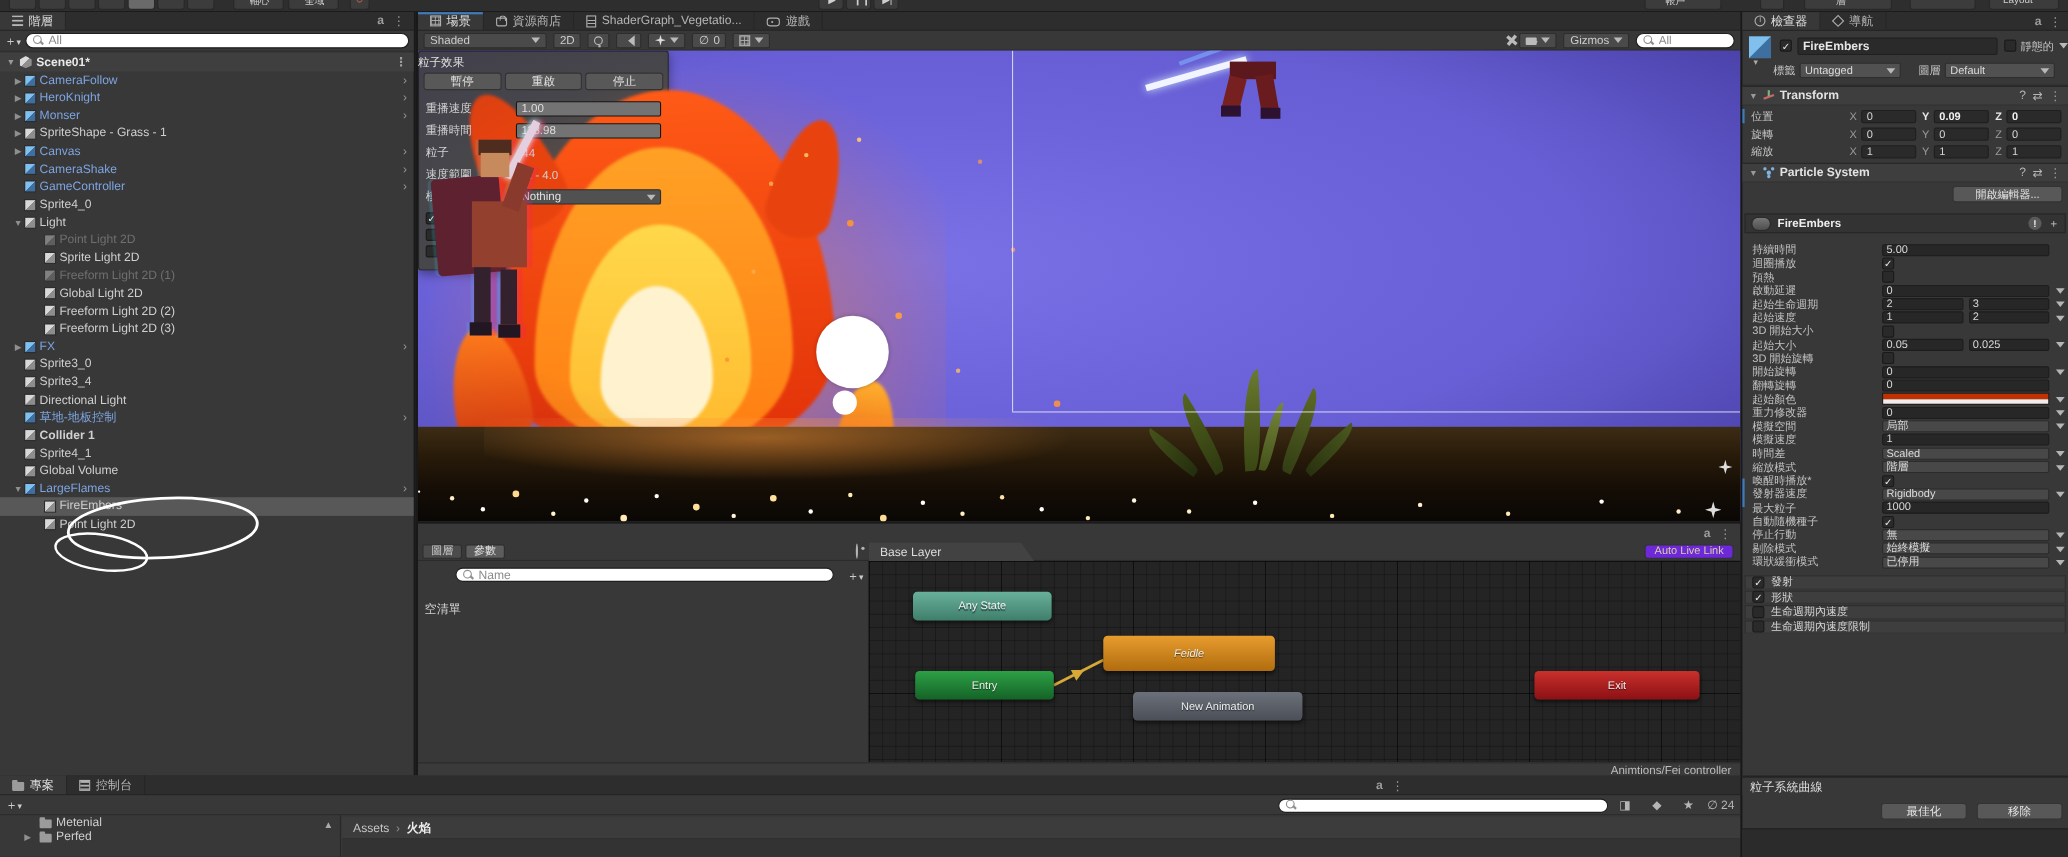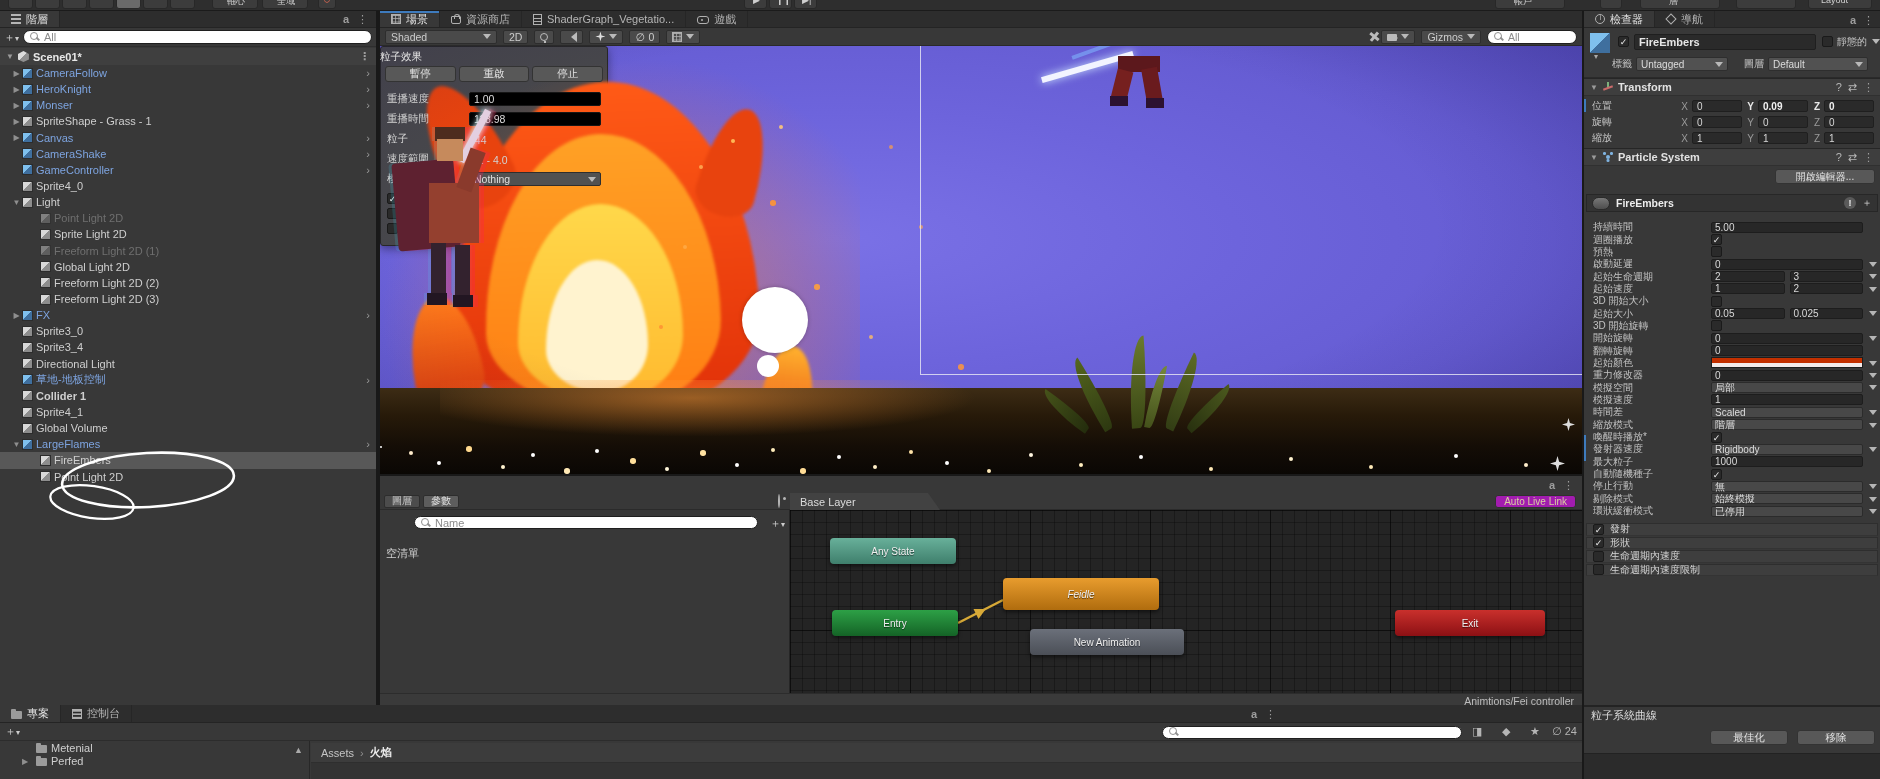--- a/index.html
+++ b/index.html
@@ -110,34 +110,34 @@
 box-shadow:30px 6px 0 1px #ffeccb,58px 16px 0 1px #fff,88px 2px 0 2px #ffd98e,122px 20px 0 1px #fff3d0,152px 8px 0 1px #ffffff,186px 24px 0 2px #ffe9b5,216px 4px 0 1px #fff,252px 14px 0 2px #ffdf9a,286px 22px 0 1px #fff6da,322px 6px 0 2px #ffe1a0,356px 18px 0 1px #fff,392px 3px 0 1px #ffedbb,422px 24px 0 2px #ffdc95,458px 10px 0 1px #fff,494px 20px 0 1px #ffeec5,530px 5px 0 1px #ffe3a8,566px 16px 0 1px #fff,608px 24px 0 1px #ffeab8,650px 8px 0 1px #fff6e0,700px 18px 0 1px #ffeebf,760px 10px 0 1px #fff,830px 22px 0 1px #ffe9b5,910px 12px 0 1px #fff3cf,990px 20px 0 1px #ffeab8,1075px 9px 0 1px #fff,1145px 18px 0 1px #ffeecb}
 #gizmo-big{left:362px;top:241px;width:66px;height:66px;border-radius:50%;background:#fff;z-index:8;box-shadow:0 0 4px rgba(0,0,0,.25)}
 #gizmo-small{left:377px;top:309px;width:22px;height:22px;border-radius:50%;background:#fff;z-index:8}
 
 #pfx{left:965px;top:222px;width:228px;height:200px;background:rgba(70,70,70,.97);border:1px solid #272727;border-radius:3px;z-index:20;box-shadow:0 3px 10px rgba(0,0,0,.4);font-size:10.5px}
 #pfx-title{position:absolute;left:0;top:4px;width:100%;color:#e0e0e0}
 #pfx-btns{position:absolute;left:5px;top:20px;width:218px;display:flex;gap:3px}
 #pfx-btns .btn{flex:1;height:16px;font-size:10.5px}
 .pfx-row{position:absolute;left:7px;width:214px;height:16px;display:flex;align-items:flex-end}
 .pfx-lbl{width:82px;color:#d2d2d2;white-space:nowrap}
-.pfx-fld{flex:1;height:14px;background:#000000;border:1px solid #161616;border-radius:2px;padding:0 4px;color:#dedede;display:flex;align-items:center}
+.pfx-fld{flex:1;height:14px;background:#737373;border:1px solid #161616;border-radius:2px;padding:0 4px;color:#dedede;display:flex;align-items:center}
 .pfx-txt{flex:1;color:#d2d2d2}
 .pfx-dd{flex:1;height:14px;background:#515151;border:1px solid #2e2e2e;border-radius:2px;padding:0 4px;color:#e0e0e0;display:flex;align-items:center;justify-content:space-between}
 .pfx-chk{position:absolute;left:7px;height:13px;display:flex;align-items:center;gap:5px;color:#d8d8d8}
 
 #anim{left:380px;top:474px;width:1202px;height:231px;background:#383838;border-top:2px solid #191919}
 #anim-tabs{left:0;top:0;width:1202px;height:17px}
 #anim-tb{position:absolute;left:0;top:17px;width:1202px;height:17px;background:#383838;border-bottom:1px solid #2b2b2b;display:flex;align-items:center;padding:0 4px;gap:3px}
 .minibtn{height:13px;background:#4c4c4c;border:1px solid #2d2d2d;border-radius:2px;padding:0 7px;display:flex;align-items:center;font-size:10px;color:#ccc}
 .minibtn.lit{background:#5d5d5d;color:#e5e5e5}
 .ieye{position:relative;width:13px;height:9px;border:1.3px solid #b5b5b5;border-radius:50%}
 .ieye::before{content:"";position:absolute;left:3.6px;top:1.6px;width:3px;height:3px;border-radius:50%;background:#b5b5b5}
 #baselayer{position:absolute;left:410px;top:17px;width:150px;height:17px;background:#424242;clip-path:polygon(0 0,138px 0,150px 100%,0 100%);display:flex;align-items:center;padding:0 10px;color:#ddd}
-#autolive{position:absolute;right:6px;top:19px;height:13px;background:#a21caf;border:1px solid #303030;border-radius:3px;padding:0 8px;display:flex;align-items:center;font-size:10px;color:#d9d0a2}
+#autolive{position:absolute;right:6px;top:19px;height:13px;background:#6d28d9;border:1px solid #303030;border-radius:3px;padding:0 8px;display:flex;align-items:center;font-size:10px;color:#d9d0a2}
 #anim-left{position:absolute;left:0;top:34px;width:410px;height:183px;background:#383838;border-right:1px solid #262626}
 #anim-search{position:absolute;left:34px;top:6px;width:344px;height:13px}
 #anim-plus{position:absolute;right:4px;top:6px;color:#ccc;font-size:11px}
 #empty-list{position:absolute;left:6px;top:36px;color:#cfcfcf}
 #graph{position:absolute;left:410px;top:34px;width:792px;height:183px;background-color:#242424;background-image:linear-gradient(rgba(0,0,0,.28) 1px,transparent 1px),linear-gradient(90deg,rgba(0,0,0,.28) 1px,transparent 1px),linear-gradient(rgba(0,0,0,.45) 1px,transparent 1px),linear-gradient(90deg,rgba(0,0,0,.45) 1px,transparent 1px);background-size:12px 12px,12px 12px,120px 120px,120px 120px;overflow:hidden}
 .st{position:absolute;border-radius:4px;color:#f0f0f0;display:flex;align-items:center;justify-content:center;font-size:10px;box-shadow:0 2px 4px rgba(0,0,0,.55);text-shadow:0 1px 1px rgba(0,0,0,.6)}
 .st.anystate{background:linear-gradient(#68b09a,#3f7f6c)}
 .st.entry{background:linear-gradient(#2da046,#146326)}
 .st.default{background:linear-gradient(#e89c2e,#b06c0e)}
 .st.normal{background:linear-gradient(#6b707a,#4b4f57)}

